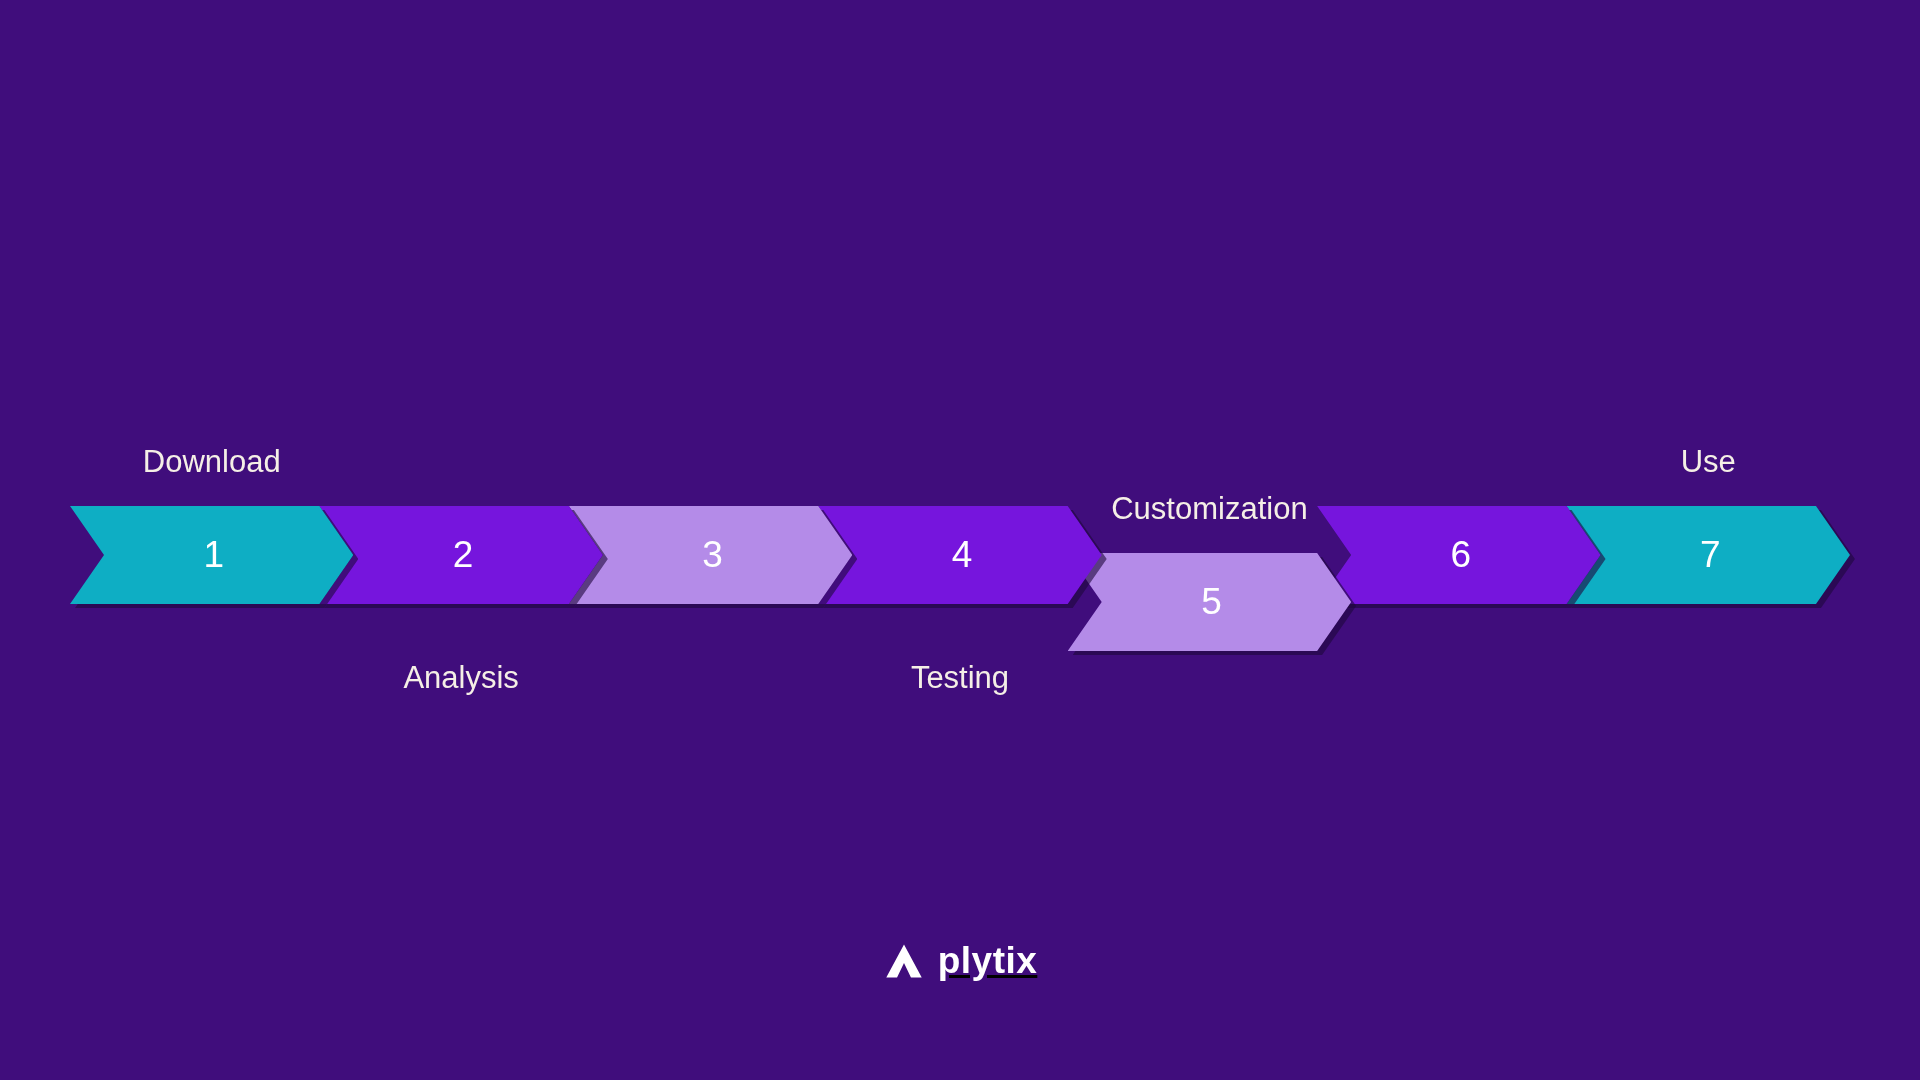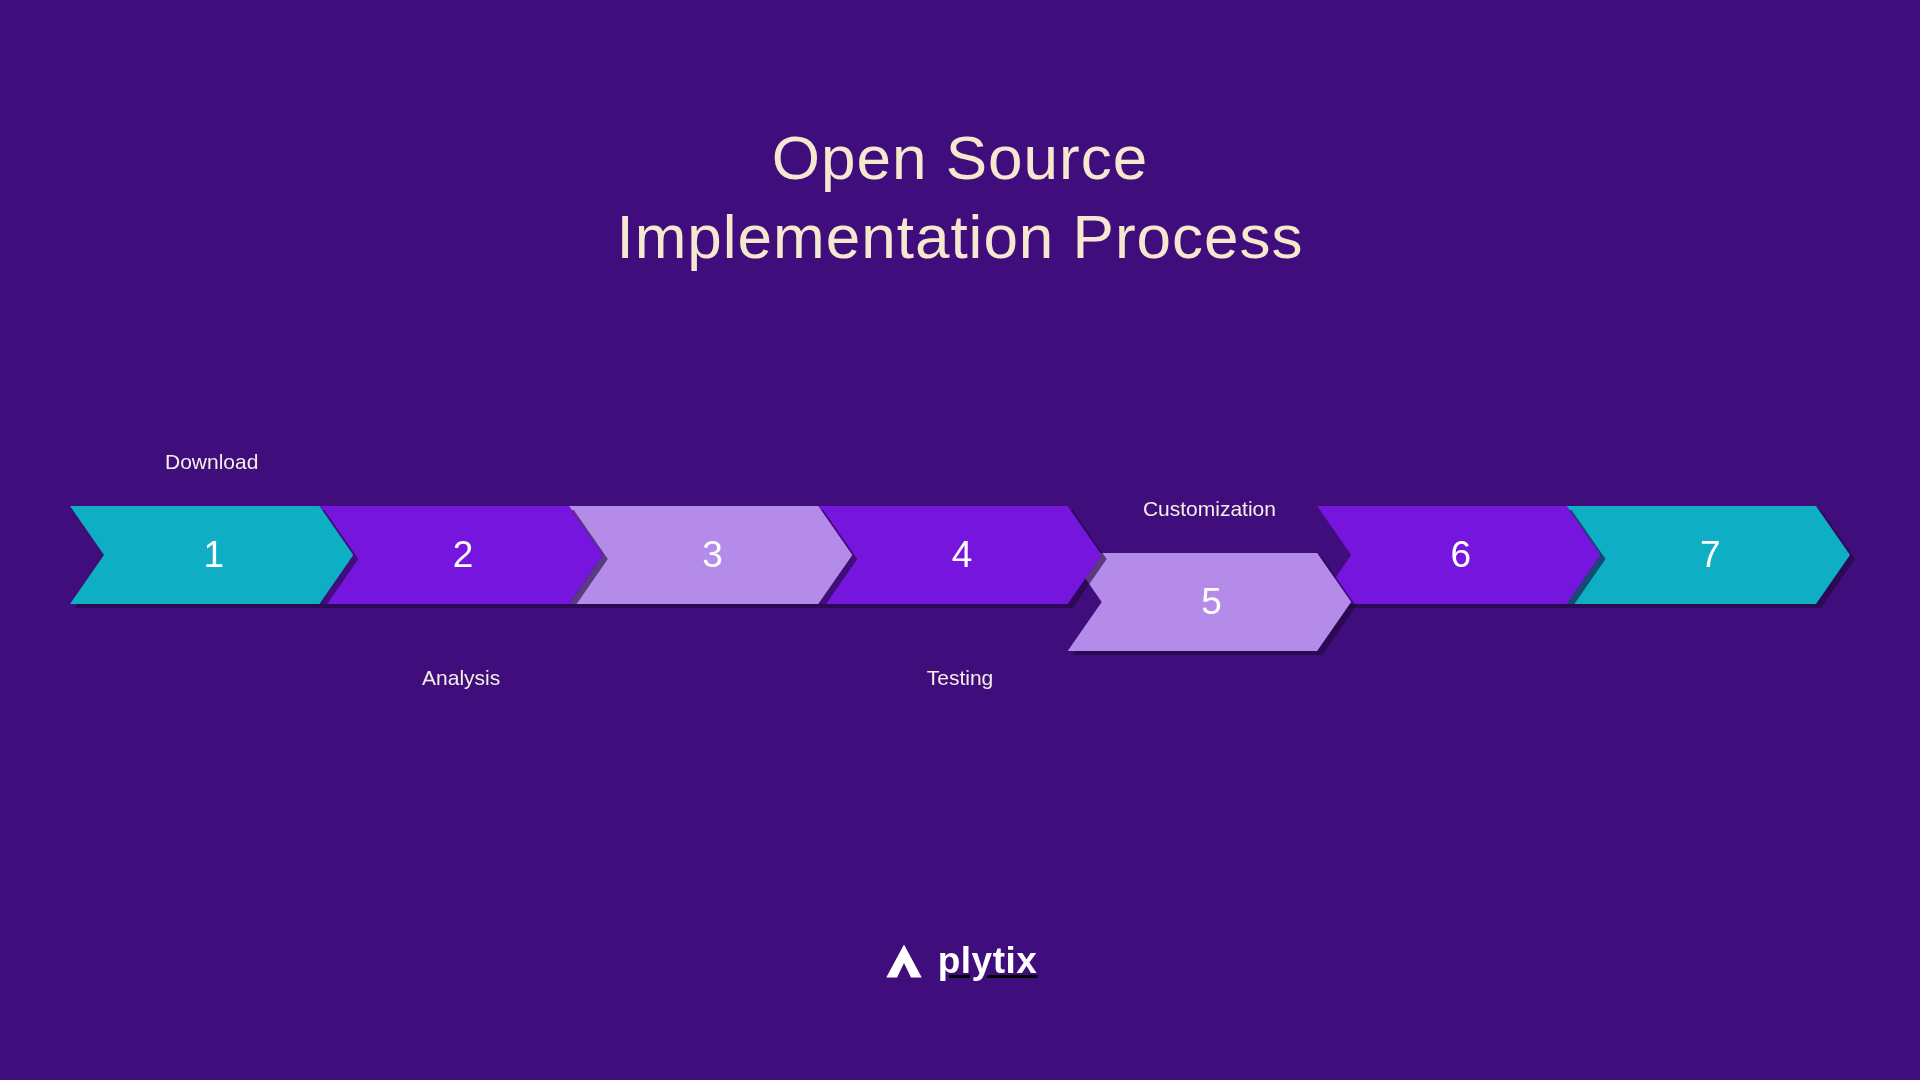--- a/index.html
+++ b/index.html
@@ -52,21 +52,21 @@
   .step:nth-child(5) { z-index: 3; margin-top: 47px; }
   .step:nth-child(6) { z-index: 2; }
   .step:nth-child(7) { z-index: 1; }
 
   .step-label {
     position: absolute;
     left: 0;
     right: 0;
     text-align: center;
     color: #f5efe6;
-    font-size: 21px;
+    font-size: 31px;
     font-weight: 400;
     line-height: 44px;
     height: 44px;
   }
   .step-label.above { top: 0; }
   .step-label.below { top: 196px; margin-top: 20px; }
 
   .chev-wrap {
     position: absolute;
     top: 66px;
@@ -109,24 +109,20 @@
     font-size: 37px;
     font-weight: 700;
     letter-spacing: 0.5px;
   }
 </style>
 </head>
 <body>
 
 <div class="stage">
 
-  <div class="title">
-    <span data-bind="title.lines.0">Open Source</span>
-    <span data-bind="title.lines.1">Implementation Process</span>
-  </div>
 
   <div class="band">
 
     <div class="step" style="--i:0">
       <div class="step-label above" data-bind="process.steps.0.label">Download</div>
       <div class="chev-wrap">
         <div class="chev" data-bind-bg="process.steps.0.color" style="background: rgb(14, 174, 196);">
           <span class="step-num" data-bind="process.steps.0.number">1</span>
         </div>
       </div>
@@ -169,20 +165,21 @@
 
     <div class="step" style="--i:5">
       <div class="chev-wrap">
         <div class="chev" data-bind-bg="process.steps.5.color" style="background: rgb(118, 21, 221);">
           <span class="step-num" data-bind="process.steps.5.number">6</span>
         </div>
       </div>
     </div>
 
     <div class="step" style="--i:6">
+      <div class="step-label above" data-bind="process.steps.6.label">Use</div>
       <div class="chev-wrap">
         <div class="chev" data-bind-bg="process.steps.6.color" style="background: rgb(14, 174, 196);">
           <span class="step-num" data-bind="process.steps.6.number">7</span>
         </div>
       </div>
     </div>
 
   </div>
 
   <div class="footer">

